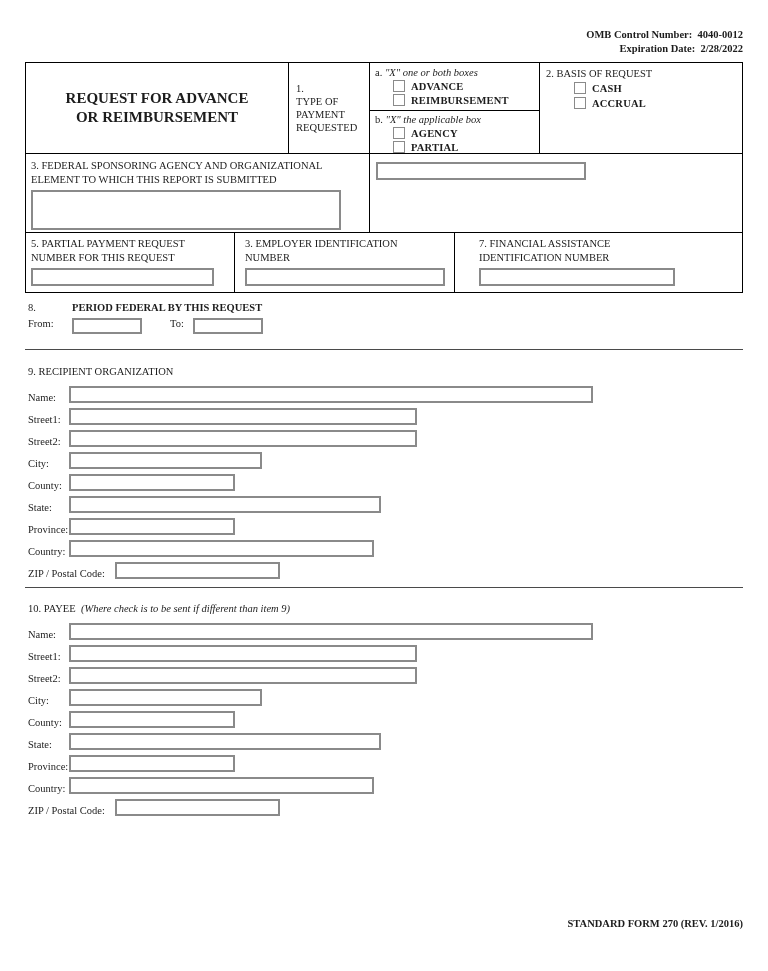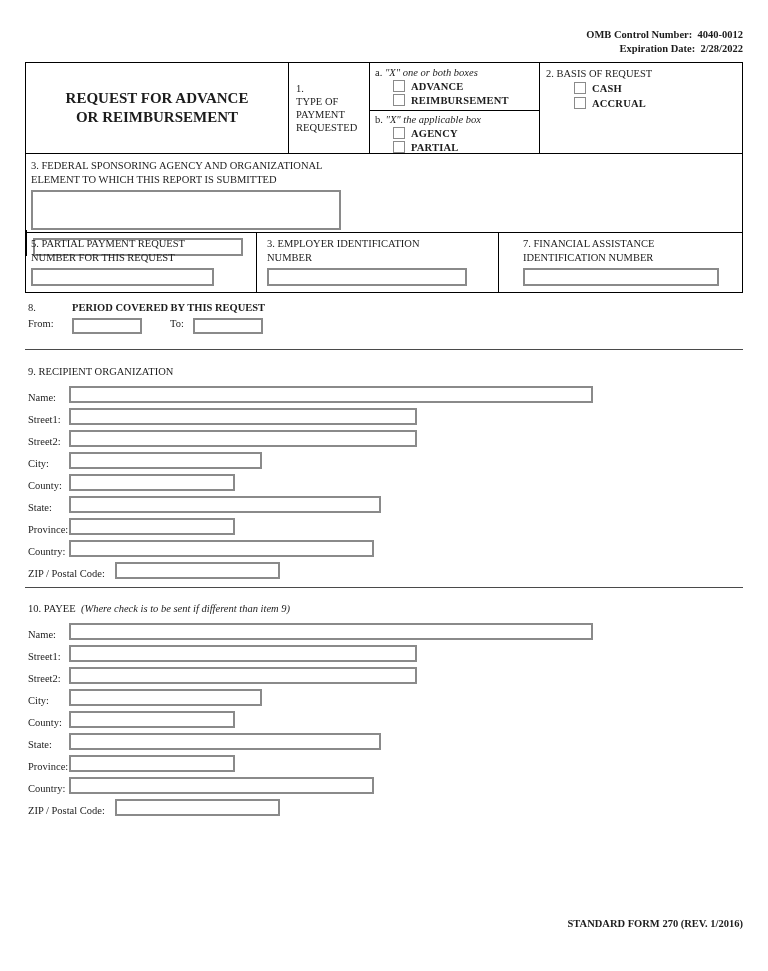--- a/index.html
+++ b/index.html
@@ -33,28 +33,28 @@
   .c2 { flex:1; padding:5px 0 0 6px; }
   .ins-italic { font-style:italic; }
   .cb-row { display:flex; align-items:center; margin:2px 0 0 18px; }
   .c2 .cb-row { margin-left:28px; margin-top:3px; }
   .cb {
     width:12px; height:12px; flex-shrink:0;
     border:1.5px solid #8a8a8a; background:#fff; display:inline-block;
     cursor:pointer;
   }
   .cb-lab { font-weight:bold; margin-left:6px; letter-spacing:0.2px; }
-  .r2 { height:79px;flex-direction:column; }
+  .r2 { height:79px; }
   .c3 { width:343px; padding:5px 0 0 5px; }
   .c4 { flex:1; padding:5px 0 0 6px; }
   .lbl { white-space:pre-line; line-height:1.3; }
   .fbox { border:2px solid #8a8a8a; background:#fff; font:inherit; color:#1c1c1c; padding:0 3px; display:block; }
   .box3 { width:310px; height:40px; margin-top:3px; }
   .box4 { width:210px; height:18px; margin-top:3px; }
-  .r3 { height:60px;gap:22px; }
+  .r3 { height:60px; }
   .c5 { width:208px; padding:4px 0 0 5px; }
   .c6 { width:220px; padding:4px 0 0 10px; }
   .c7 { flex:1; padding:4px 0 0 24px; }
   .box5 { width:183px; height:18px; margin-top:3px; }
   .box6 { width:200px; height:18px; margin-top:3px; }
   .box7 { width:196px; height:18px; margin-top:3px; }
   
   .sec8 { margin-top:9px; padding-left:3px; }
   .s8num { display:inline-block; width:44px; }
   .s8lab { font-weight:bold; }
@@ -171,21 +171,21 @@
       <div class="cell c7">
         <div class="lbl">7. FINANCIAL ASSISTANCE
 IDENTIFICATION NUMBER</div>
         <input type="text" class="fbox box7" value="" style="">
       </div>
     </div>
   </div>
 
   <div class="sec8">
     <div>
-      <span class="s8num">8.</span><span class="s8lab">PERIOD COVERED BY THIS REQUEST</span>
+      <span class="s8num">8.</span><span class="s8lab">PERIOD FEDERAL BY THIS REQUEST</span>
     </div>
     <div class="s8row">
       <span class="flab">From:</span>
       <input type="text" class="fbox from-box" value="" style="">
       <span class="to-lab">To:</span>
       <input type="text" class="fbox to-box" value="" style="">
     </div>
   </div>
 
   <hr class="divider div-a">

